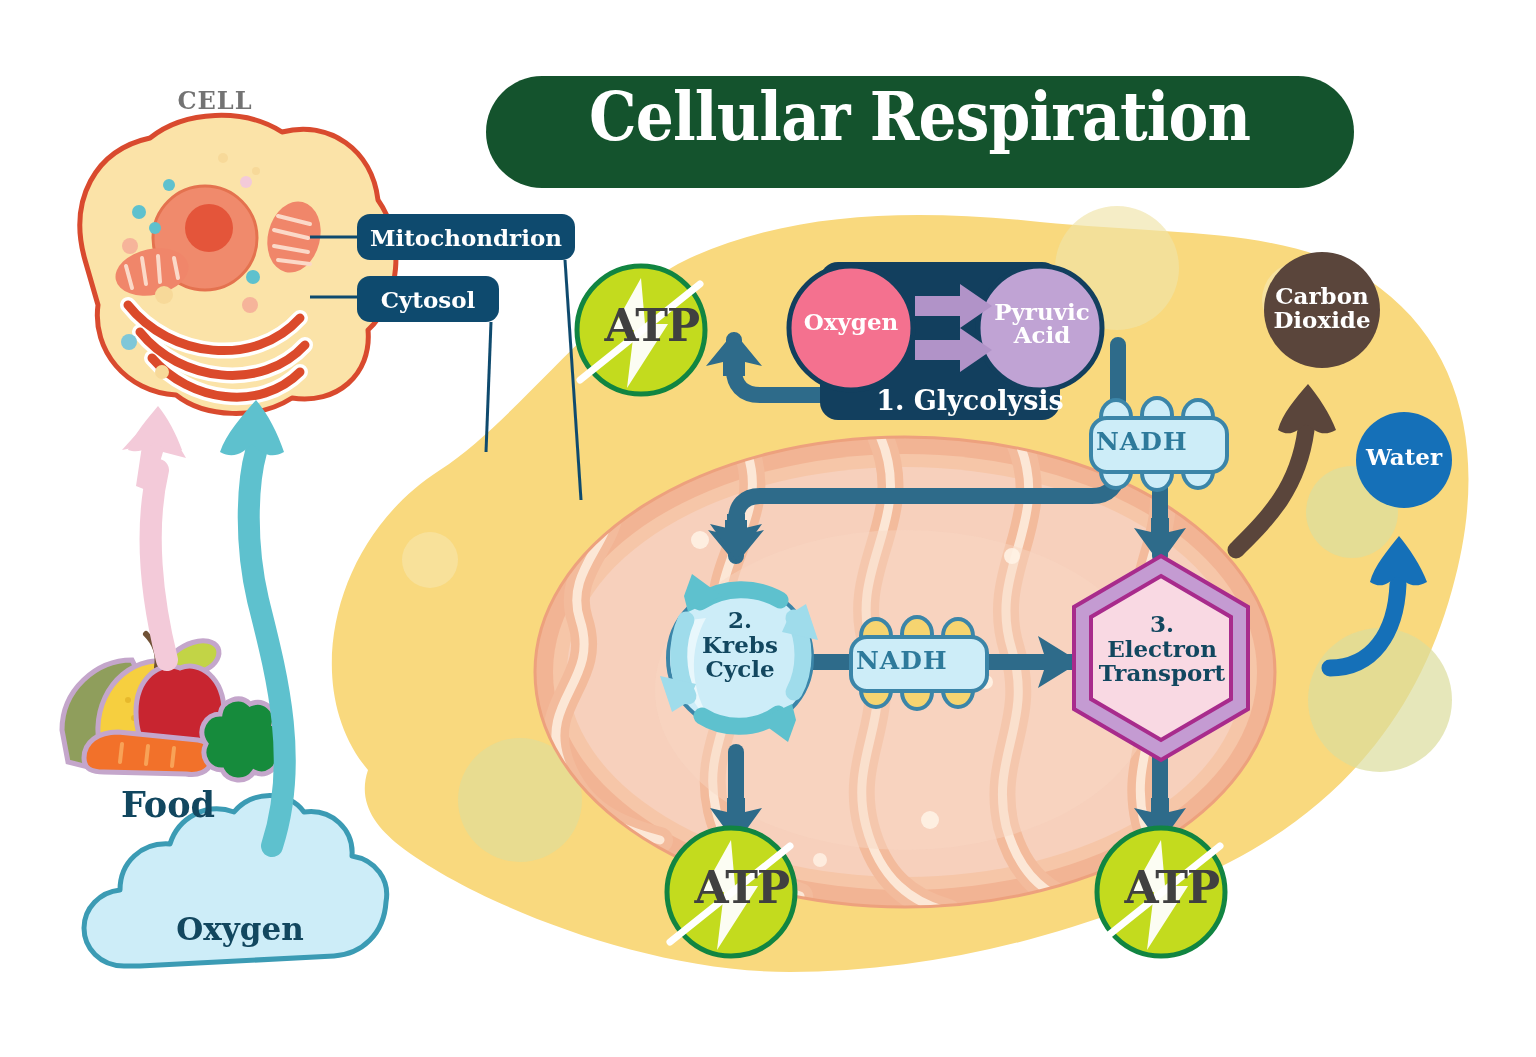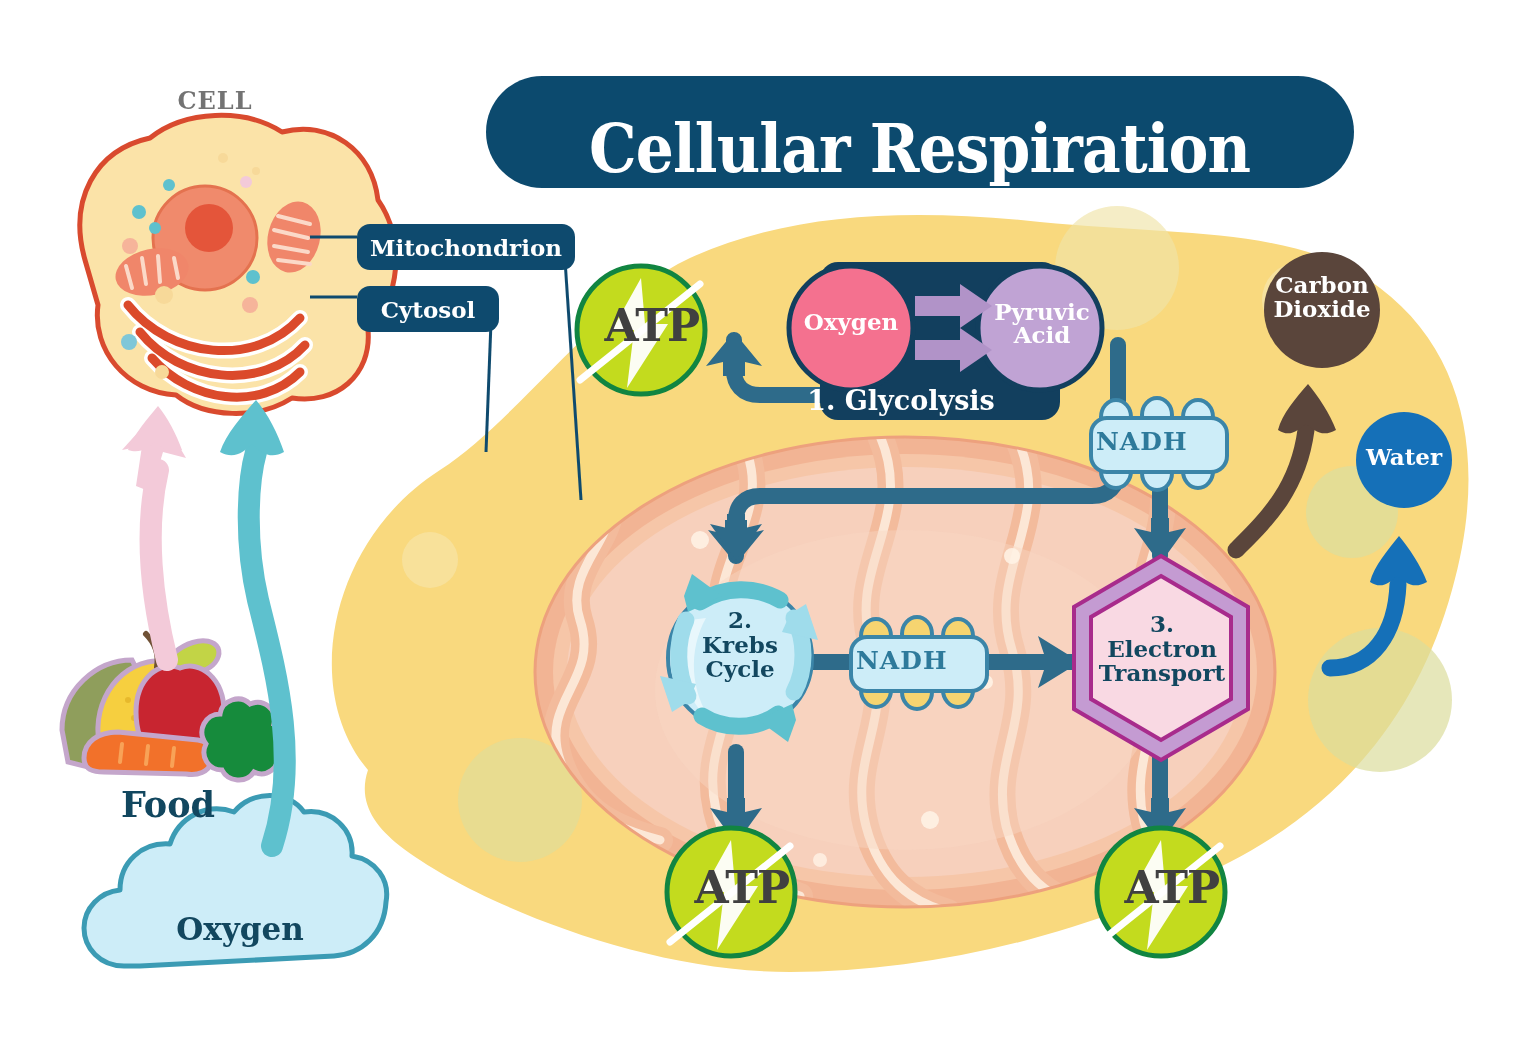--- a/index.html
+++ b/index.html
@@ -5,52 +5,52 @@
   html,body{margin:0;padding:0;background:#ffffff;}
   body{width:1536px;height:1057px;overflow:hidden;
        font-family:"Liberation Serif", serif;}
   #stage{position:relative;width:1536px;height:1057px;background:#fff;}
   svg.layer{position:absolute;left:0;top:0;width:1536px;height:1057px;}
 
   
   .txt{position:absolute;}
   .ttl{
     left:486px;top:76px;width:868px;height:112px;
-    background:#0c4a6e;border-radius:56px;
-    display:flex;align-items:flex-end;justify-content:center;
+    background:#14532d;border-radius:56px;
+    display:flex;align-items:flex-start;justify-content:center;
   }
   .ttl span{
     color:#ffffff;font-family:"DejaVu Serif",serif;font-weight:bold;
     font-size:68px;letter-spacing:-1px;
     transform:scaleX(0.88);
   }
   .cell-cap{
     left:140px;top:86px;width:150px;text-align:center;
     color:#737373;font-family:"DejaVu Serif",serif;font-weight:bold;
     font-size:24px;letter-spacing:1px;
   }
   .callout{
     background:#0E4A6E;border-radius:13px;
     display:flex;align-items:center;justify-content:center;
-    color:#fff;font-family:"DejaVu Serif",serif;font-weight:bold;margin-top:10px;
+    color:#fff;font-family:"DejaVu Serif",serif;font-weight:bold;
   }
   #co-mito{left:357px;top:214px;width:218px;height:46px;font-size:23px;}
   #co-cyto{left:357px;top:276px;width:142px;height:46px;font-size:23px;}
 
   .glyco-lbl{
-    left:781px;top:385px;width:240px;text-align:center;
+    left:850px;top:385px;width:240px;text-align:center;
     color:#fff;font-family:"DejaVu Serif",serif;font-weight:bold;font-size:27px;
   }
   .circ-lbl{
     color:#fff;font-family:"DejaVu Serif",serif;font-weight:bold;
     text-align:center;line-height:1.02;
   }
   #lbl-glucose{left:791px;top:310px;width:120px;font-size:23px;}
   #lbl-pyruvic{left:981px;top:300px;width:122px;font-size:23px;}
-  #lbl-co2{left:1262px;top:273px;width:120px;font-size:23px;line-height:1.05;}
+  #lbl-co2{left:1262px;top:284px;width:120px;font-size:23px;line-height:1.05;}
   #lbl-water{left:1352px;top:445px;width:104px;font-size:23px;}
 
   .dark-lbl{
     color:#12475F;font-family:"DejaVu Serif",serif;font-weight:bold;
     text-align:center;line-height:1.07;
   }
   #lbl-krebs{left:678px;top:608px;width:124px;font-size:23px;}
   #lbl-etc{left:1086px;top:612px;width:152px;font-size:23px;}
   #lbl-oxygen{left:134px;top:913px;width:212px;font-size:31px;}
   #lbl-food{left:60px;top:786px;width:216px;font-size:35px;}

